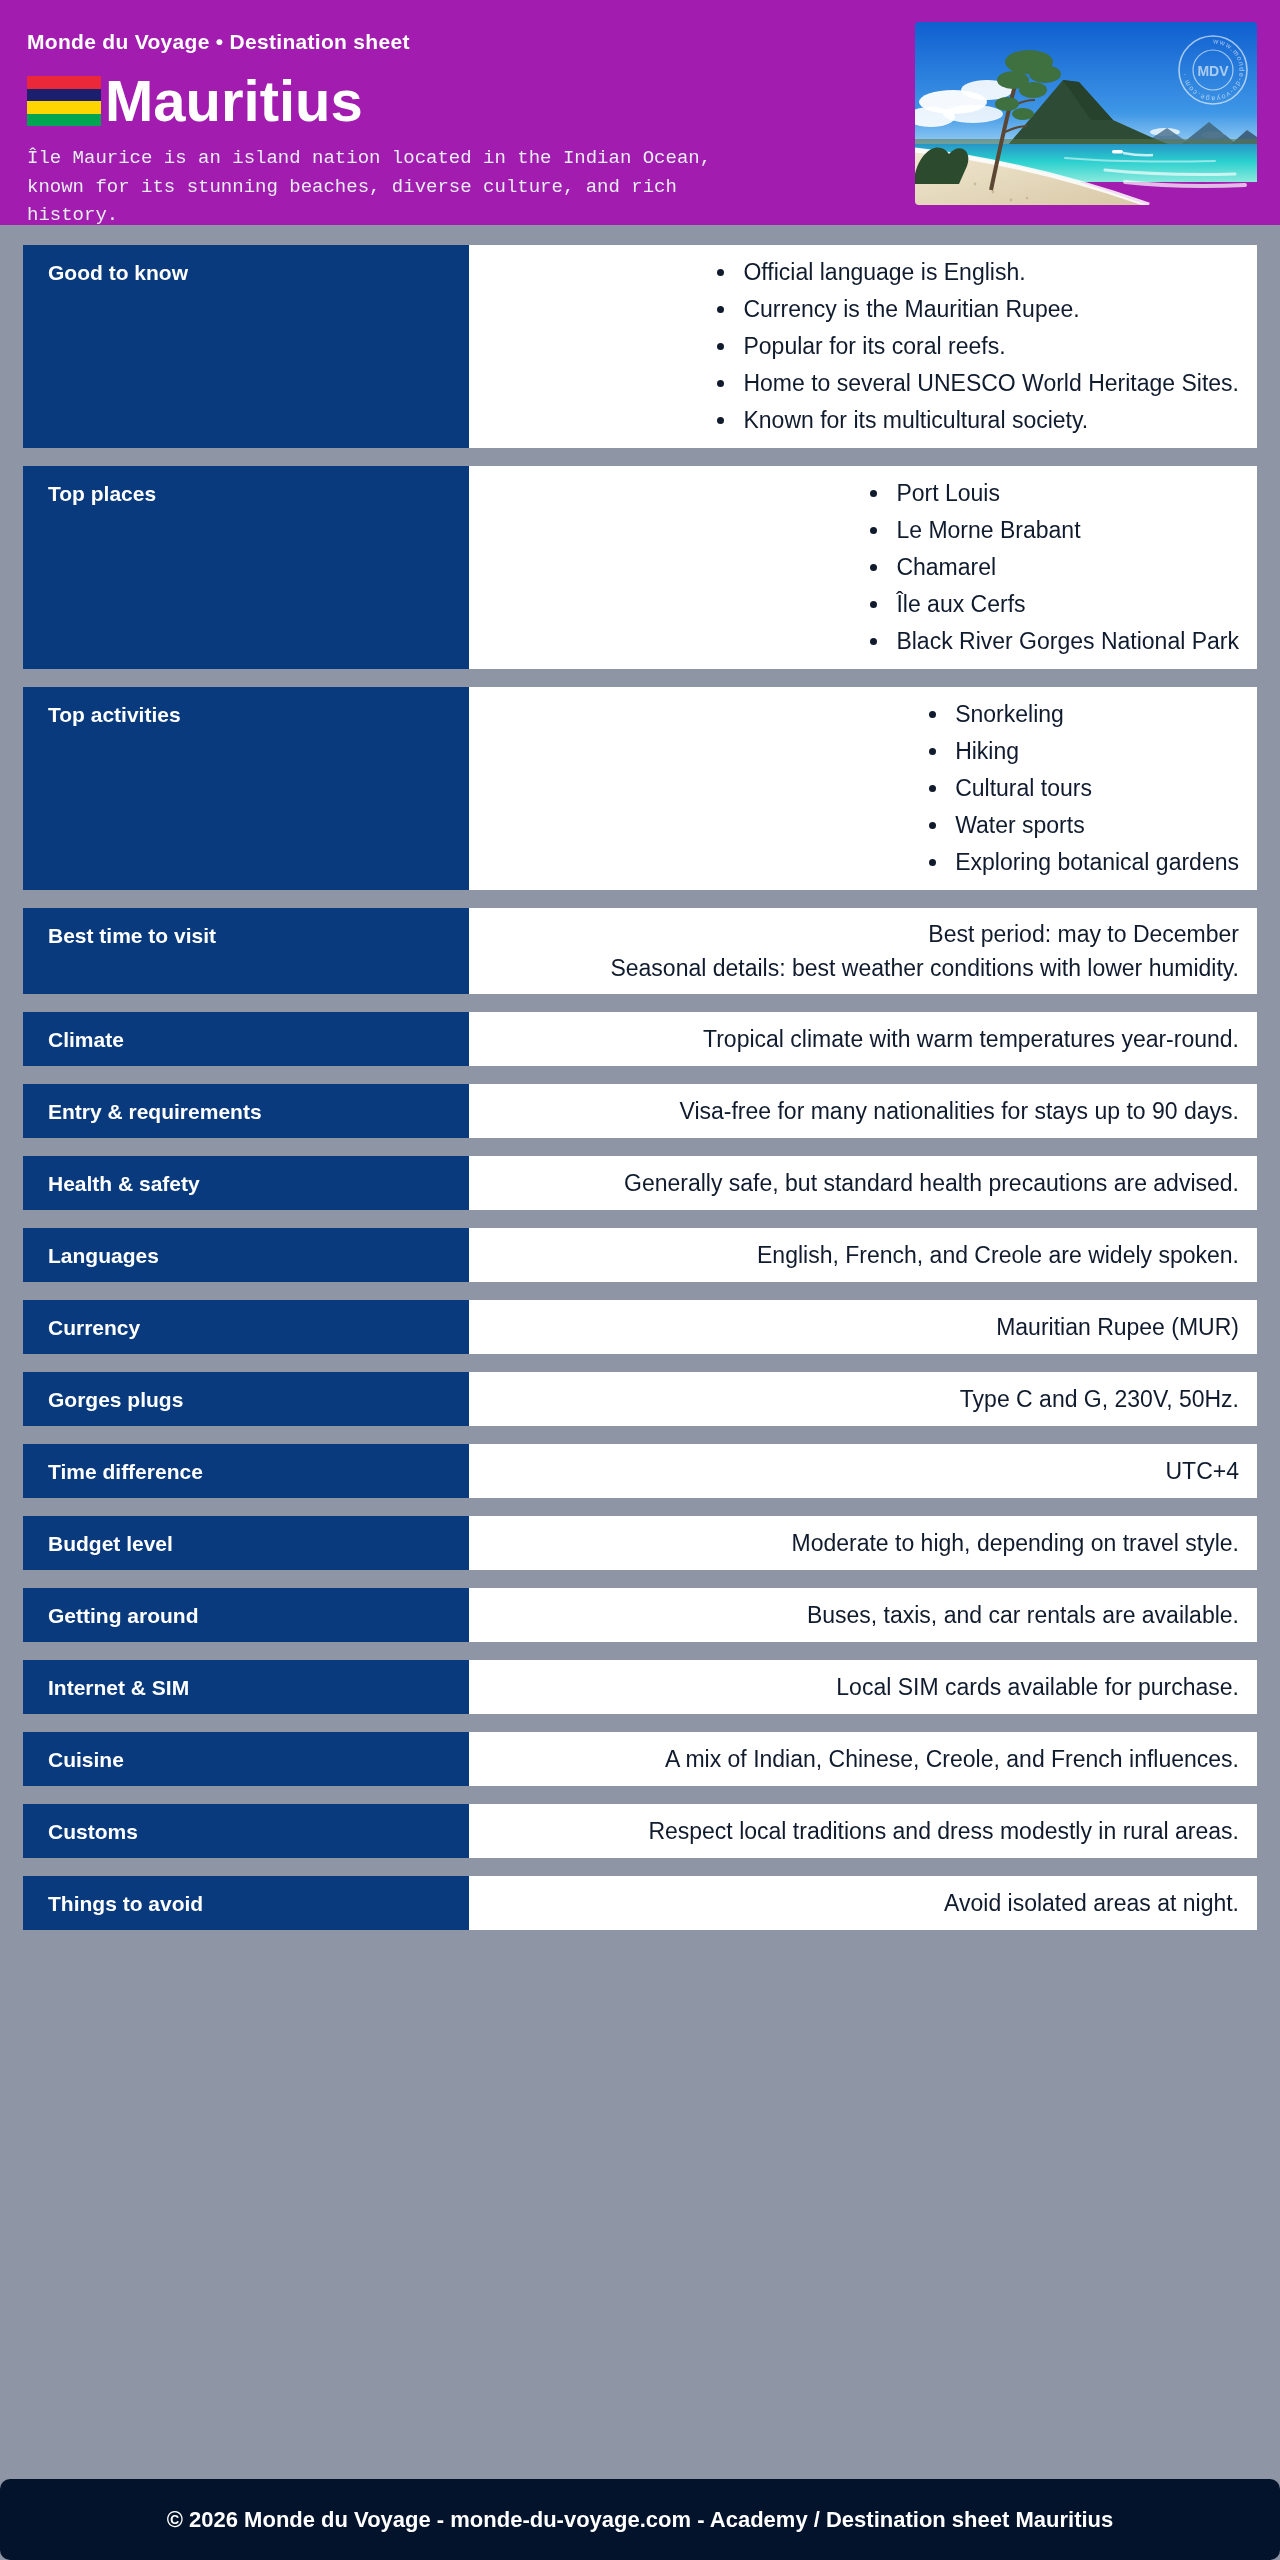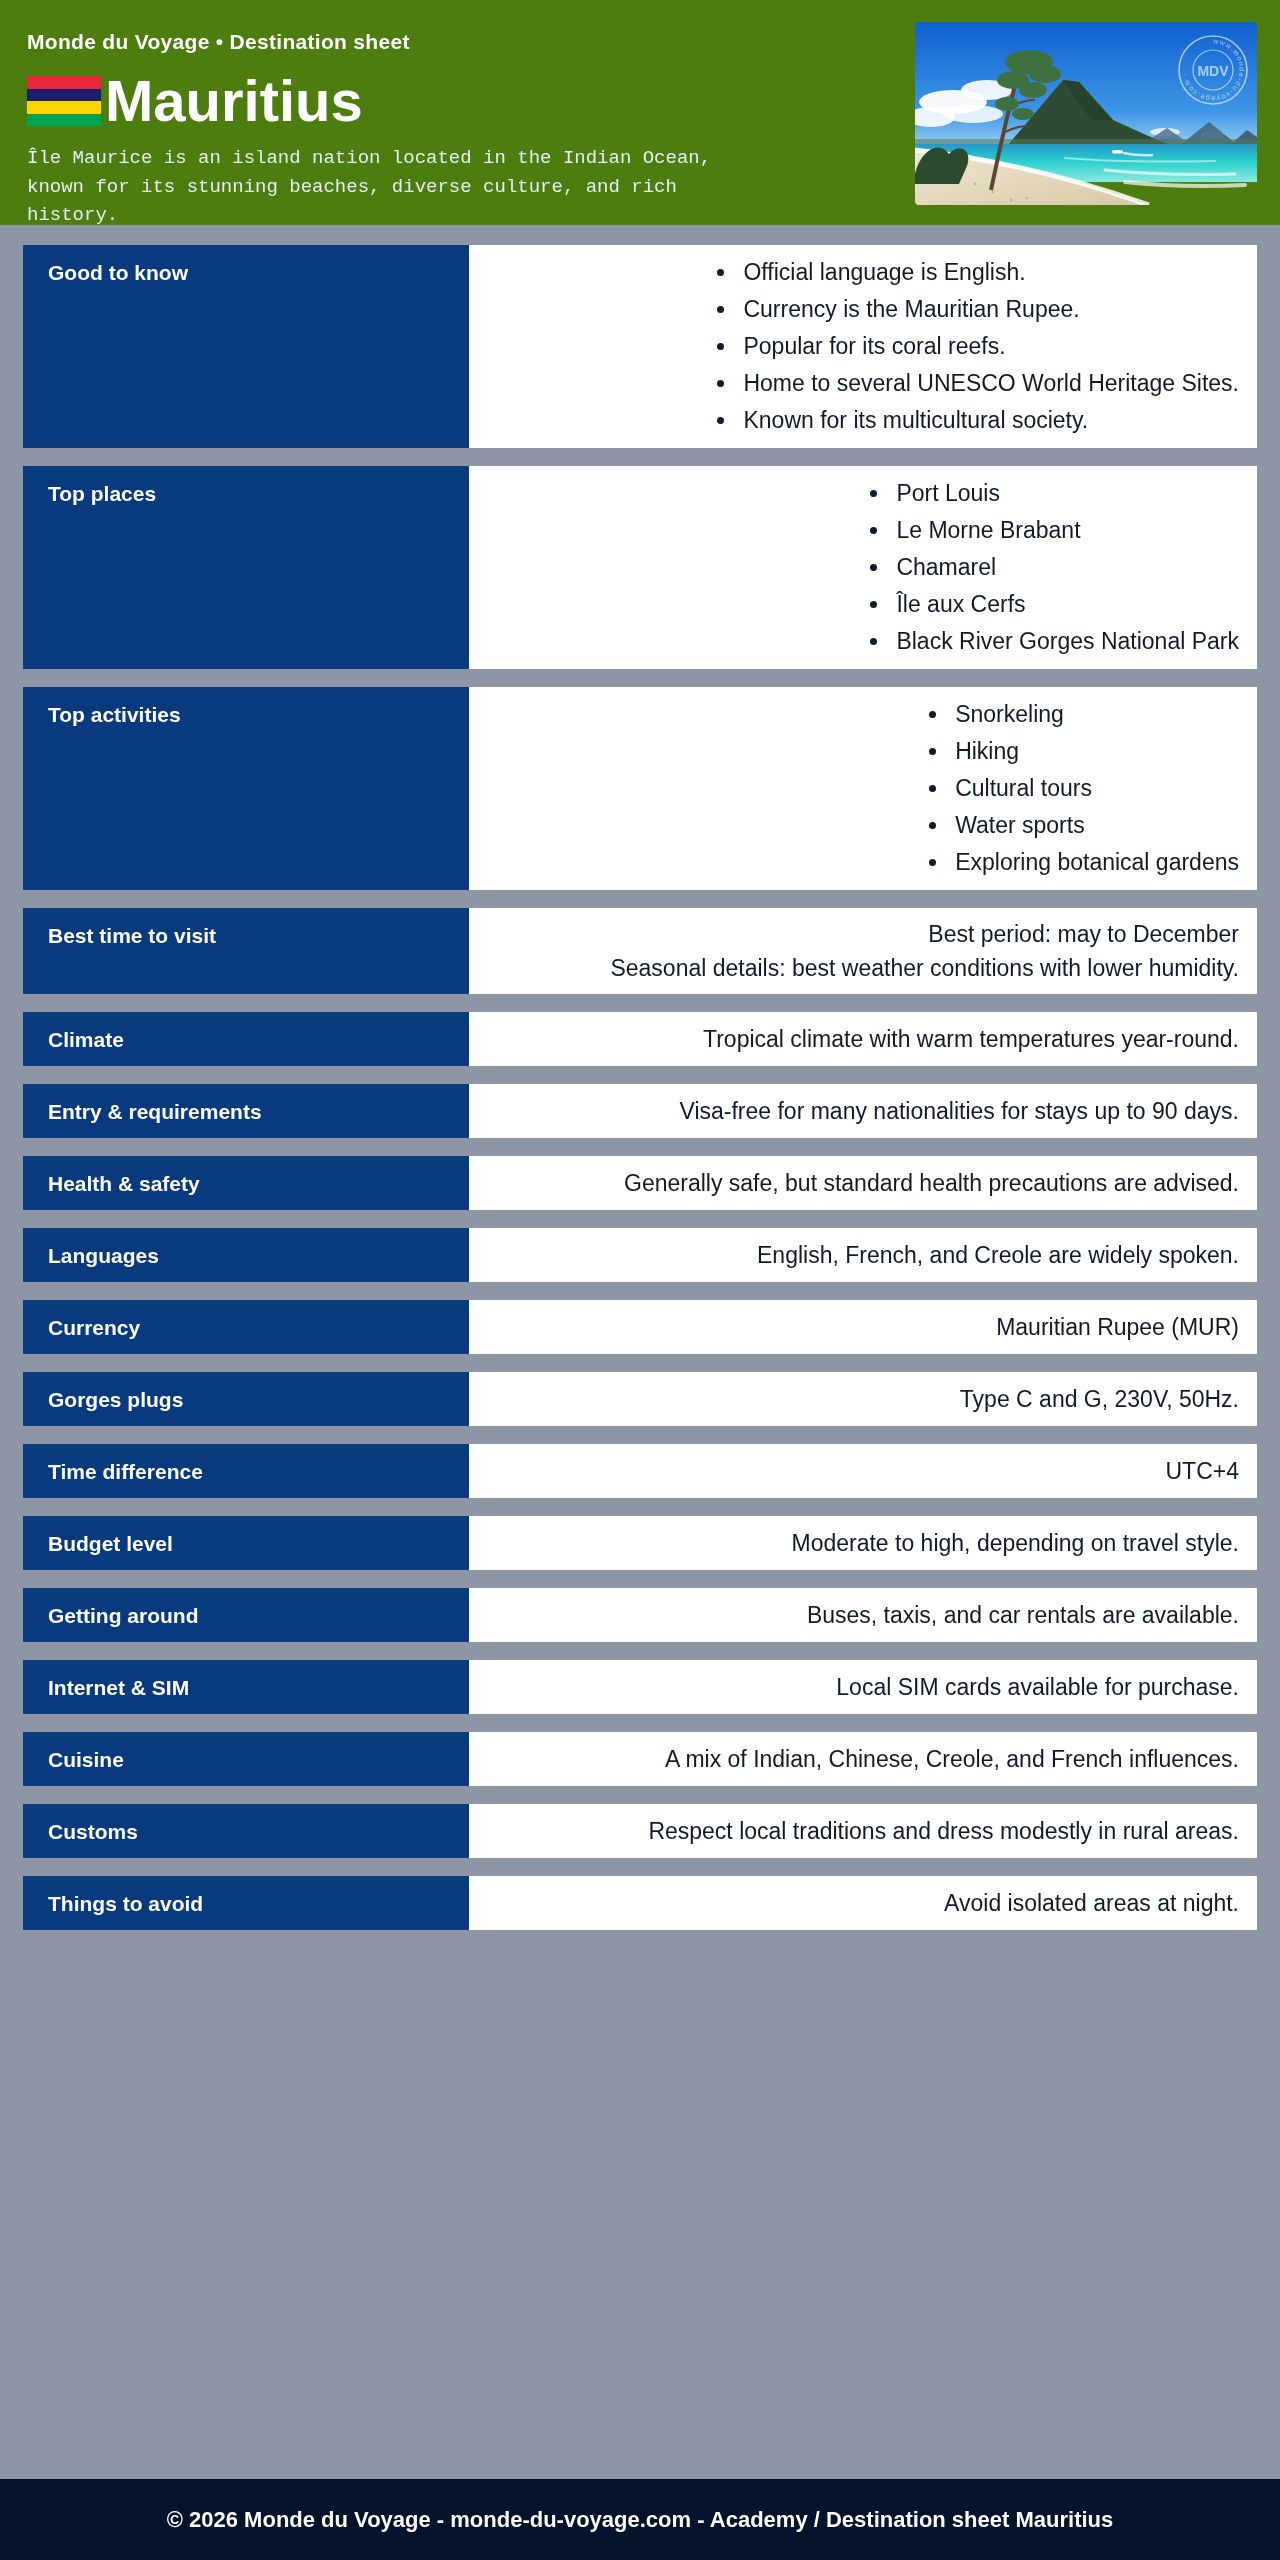--- a/index.html
+++ b/index.html
@@ -6,21 +6,21 @@
   body{
     width:1280px;height:2560px;
     background:#8e96a6;
     font-family:"Liberation Sans",sans-serif;
     display:flex;flex-direction:column;
     overflow:hidden;
   }
   
   .header{
     position:relative;flex:none;
-    background:#4d7c0f;height:225px;
+    background:#a21caf;height:225px;
     box-sizing:border-box;padding:30px 7px 0 27px;
   }
   .kicker{color:#ffffff;font-weight:bold;font-size:21px;letter-spacing:.3px;}
   .title-row{display:flex;align-items:center;gap:4px;margin-top:18px;}
   .flag{width:74px;height:50px;display:flex;flex-direction:column;flex:none;}
   .flag div{flex:1;}
   .title{margin:0;color:#ffffff;font-weight:bold;font-size:58px;line-height:1;}
   .desc{margin:14px 0 0;color:#e8edf4;font-size:19px;line-height:1.5;max-width:710px;font-family:Liberation Mono, monospace;}
   .photo{
     position:absolute;top:22px;right:23px;
@@ -43,21 +43,21 @@
     display:flex;flex-direction:column;justify-content:center;align-items:flex-end;
   }
   .tvalue ul{margin:0;padding:0 0 0 21px;}
   .tvalue li{line-height:37px;padding-left:5px;}
   .tvalue .line{line-height:34px;}
   .tvalue .single{line-height:36px;}
   
   .footer{
     flex:none;height:81px;background:#03132b;
     display:flex;align-items:center;justify-content:center;
-    color:#ffffff;font-weight:bold;font-size:22px;
+    color:#ffffff;font-weight:bold;font-size:22px;border-radius:10px;
   }
 </style>
 </head>
 <body>
 
 <header class="header">
   <div class="kicker">Monde du Voyage • Destination sheet</div>
   <div class="title-row">
     <div class="flag">
       <div style="background: rgb(234, 40, 57);"></div>

